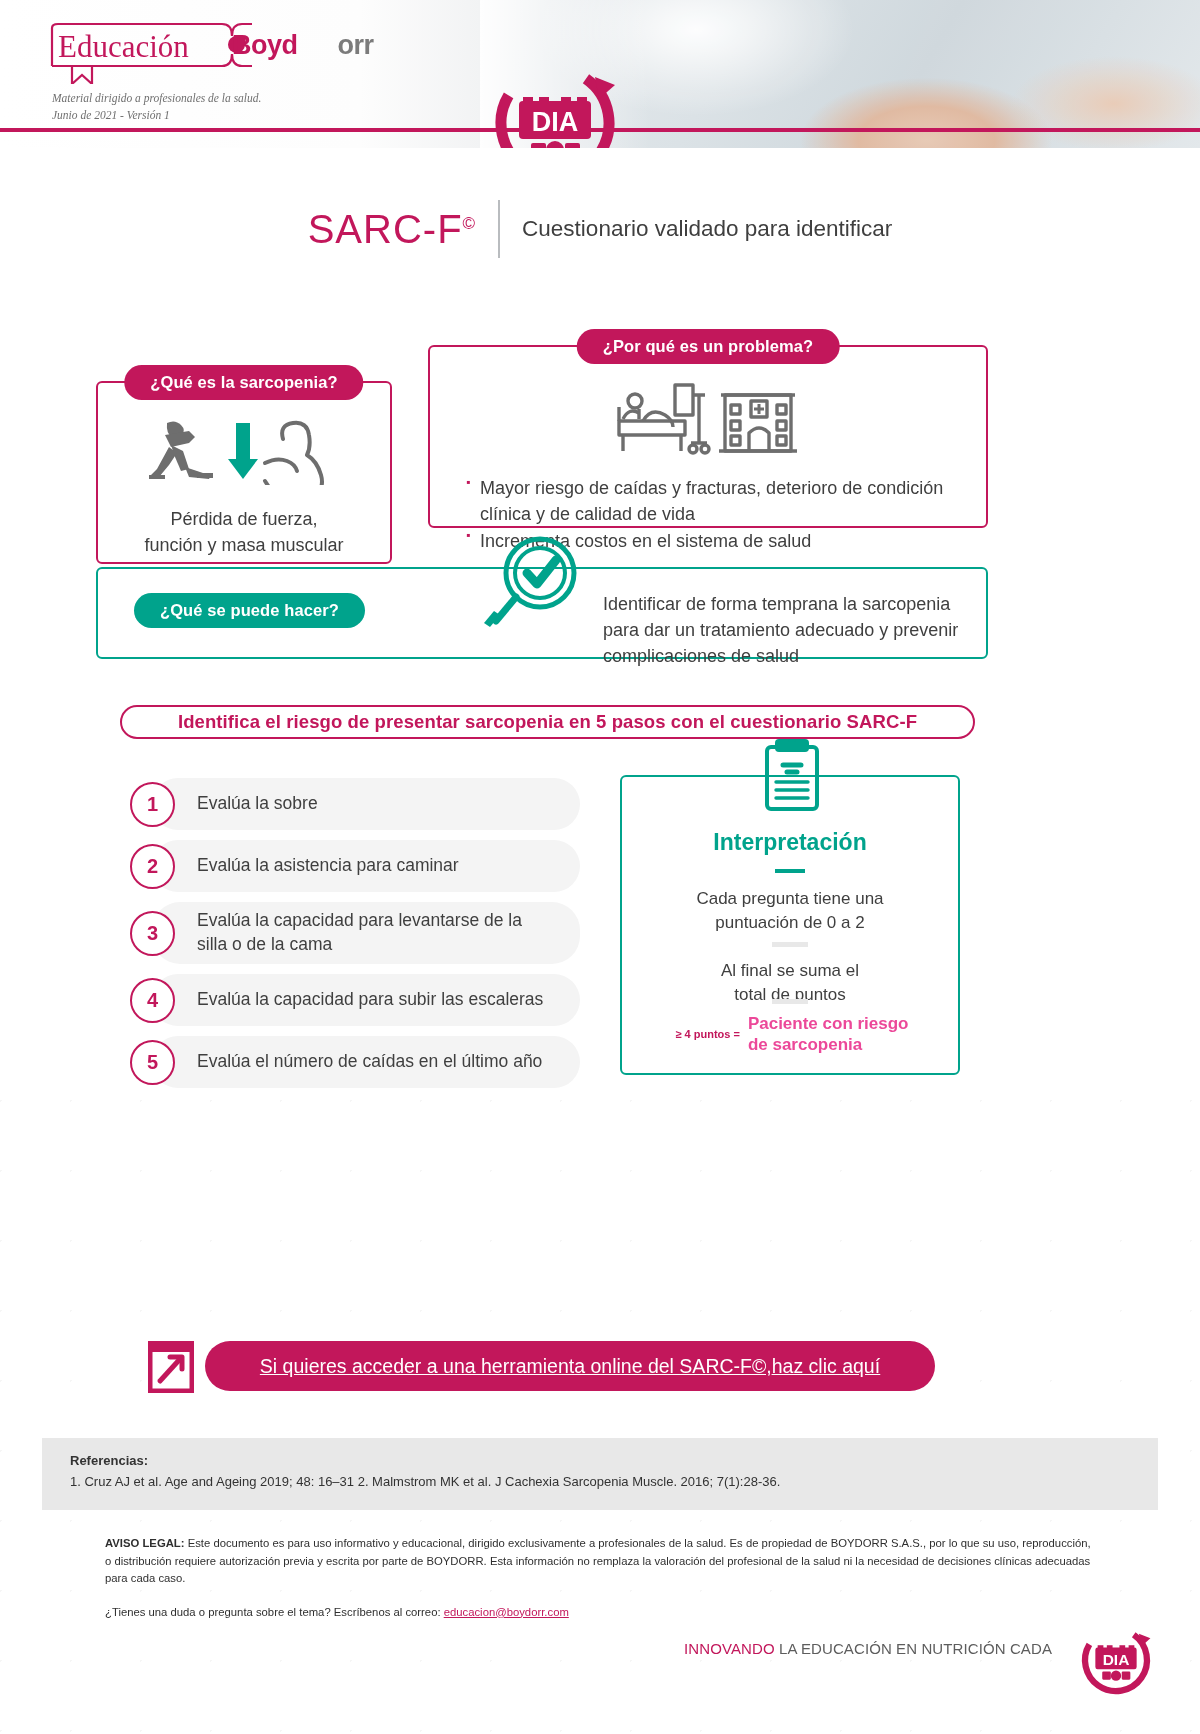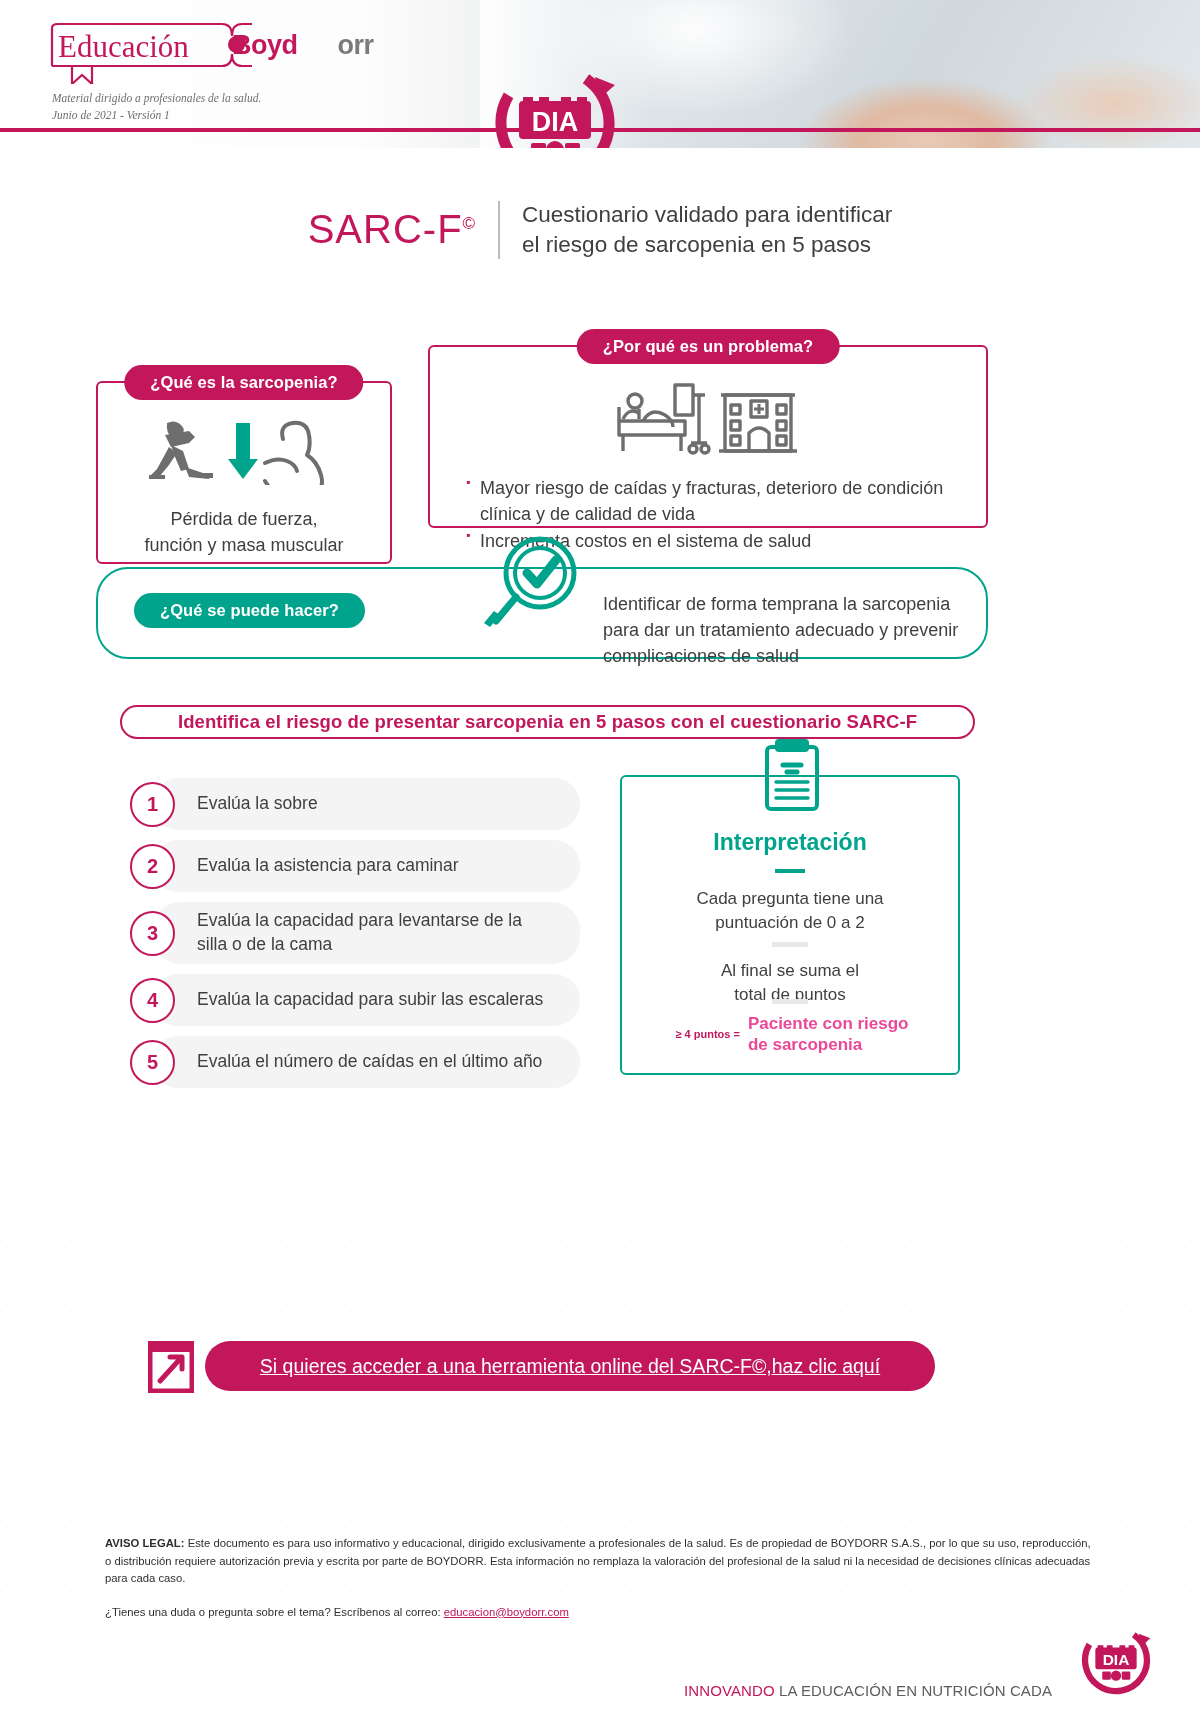--- a/index.html
+++ b/index.html
@@ -83,21 +83,21 @@
   .sarcf sup { font-size:17px; }
   .title-divider { width:2px; height:58px; background:#b9bcbf; }
   .title-text {
     font-size:22.5px; color:#3f3f3f; line-height:1.33; font-weight:400;
   }
 
   
   .card {
     position:absolute; border:2.2px solid #c2175b; border-radius:6px; background:#ffffff;
   }
-  .card.teal { border-color:#00a38c;border-radius:32px; }
+  .card.teal { border-color:#00a38c; }
   .pill {
     position:absolute; background:#c2175b; color:#fff;
     border-radius:26px; font-size:16.5px; font-weight:bold;
     display:flex; align-items:center; justify-content:center;
     padding:0 26px; height:35px; white-space:nowrap;
     letter-spacing:.1px;
   }
   .pill.teal { background:#00a38c; }
 
   .card-body-text {
@@ -200,21 +200,21 @@
     position:absolute; left:105px; top:1535px; width:995px;
     font-size:11.3px; color:#2f2f2f; line-height:1.55;
   }
   .legal b { font-weight:bold; }
   .legal .q { margin-top:16px; display:block; }
   .legal .mail { color:#c2175b; }
 
   
   .footer-text {
     position:absolute; right:148px; top:1640px;
-    font-size:15px; color:#5d5d5d; letter-spacing:.1px;margin-top:42px;
+    font-size:15px; color:#5d5d5d; letter-spacing:.1px;
   }
   .footer-text .hl { color:#c2175b; }
   .footer-badge { position:absolute; right:45px; top:1620px; width:78px; height:78px; }
 </style>
 </head>
 <body>
 
 <div id="page">
 
   <div class="hexbg" style="top:1100px;height:634px;"></div>
@@ -251,21 +251,20 @@
       <circle cx="68" cy="97" r="9" fill="#c2175b"></circle>
       <rect x="78" y="90" width="15" height="14" rx="2" fill="#c2175b"></rect>
     </svg>
   </div>
 
   <div class="title-row">
     <div class="sarcf"><span>SARC-F</span><sup>©</sup></div>
     <div class="title-divider"></div>
     <div class="title-text">
       <div>Cuestionario validado para identificar</div>
-      <div>el riesgo de sarcopenia en 5 pasos</div>
     </div>
   </div>
 
   <div class="card" style="left:96px; top:345px; width:296px; height:183px;margin-top:36px;">
     <div class="pill" style="left:50%; transform:translateX(-50%); top:-18px;">¿Qué es la sarcopenia?</div>
 
     <svg style="position:absolute; left:50%; transform:translateX(-50%); top:34px;" width="190" height="68" viewBox="0 0 190 68">
 
       <g fill="#6e6e6e">
         <path d="M18,6 q8,-4 14,2 q5,5 1,10 q-4,5 -10,2 q-6,-3 -5,-14 Z"></path>
@@ -414,20 +413,26 @@
     <rect x="2" y="2" width="42" height="48" fill="none" stroke="#c2175b" stroke-width="5"></rect>
     <rect x="2" y="2" width="42" height="9" fill="#c2175b"></rect>
     <path d="M12,40 L32,18" stroke="#c2175b" stroke-width="5" stroke-linecap="round"></path>
     <path d="M22,16 L34,16 L34,28" fill="none" stroke="#c2175b" stroke-width="5" stroke-linecap="round" stroke-linejoin="round"></path>
   </svg>
   <a class="cta" href="#">
     <span>Si quieres acceder a una herramienta online del SARC-F©, </span>
       <u>haz clic aquí</u>
   </a>
 
+  <div class="refs">
+    <div class="refs-inner">
+      <b>Referencias:</b>
+      <div>1. Cruz AJ et al. Age and Ageing 2019; 48: 16–31 2. Malmstrom MK et al. J Cachexia Sarcopenia Muscle. 2016; 7(1):28-36.</div>
+    </div>
+  </div>
 
   <div class="legal">
     <p><b>AVISO LEGAL:</b><span> Este documento es para uso informativo y educacional, dirigido exclusivamente a profesionales de la salud. Es de propiedad de BOYDORR S.A.S., por lo que su uso, reproducción, o distribución requiere autorización previa y escrita por parte de BOYDORR. Esta información no remplaza la valoración del profesional de la salud ni la necesidad de decisiones clínicas adecuadas para cada caso.</span></p>
     <span class="q"><span>¿Tienes una duda o pregunta sobre el tema? Escríbenos al correo: </span><a class="mail" href="#">educacion@boydorr.com</a></span>
   </div>
 
   <div class="footer-text"><span class="hl">INNOVANDO</span><span> LA EDUCACIÓN EN NUTRICIÓN CADA</span></div>
 
   <svg class="footer-badge" viewBox="0 0 136 136">
     <circle cx="68" cy="70" r="54" fill="none" stroke="#c2175b" stroke-width="11" stroke-dasharray="250 100" transform="rotate(-55 68 70)"></circle>

